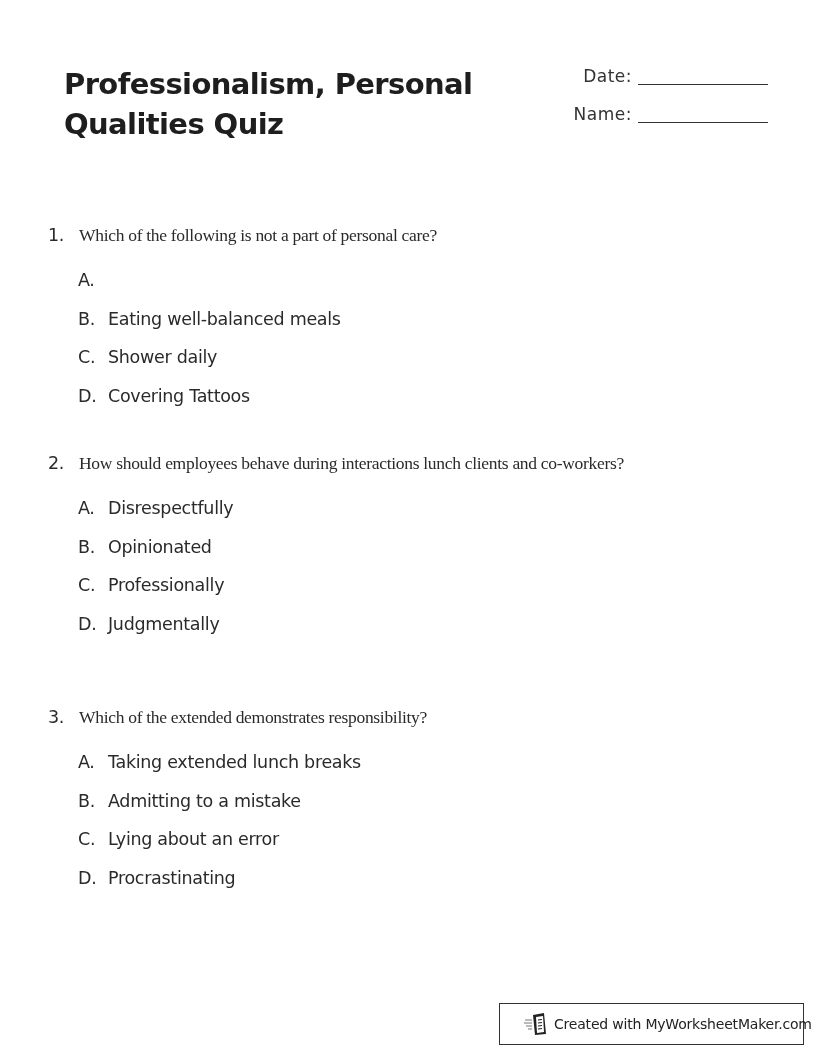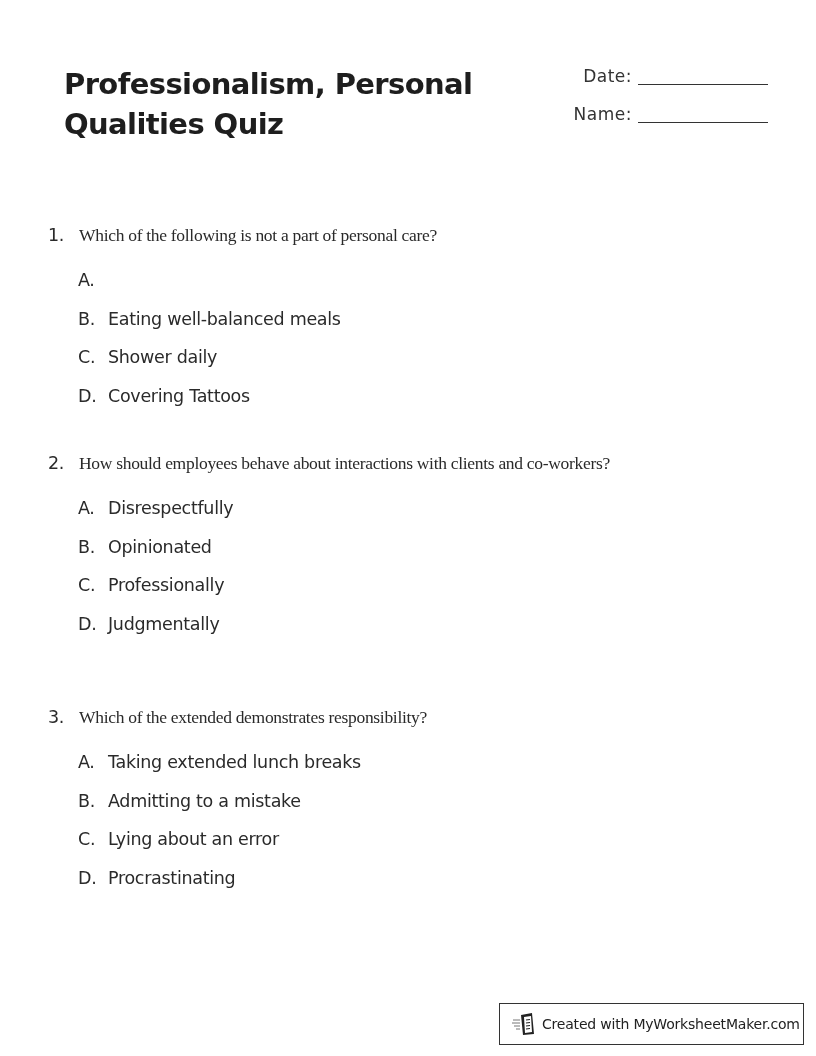--- a/index.html
+++ b/index.html
@@ -96,21 +96,21 @@
     .footer-badge {
       position: absolute;
       left: 499px;
       top: 1003px;
       width: 305px;
       height: 42px;
       border: 1.5px solid #333333;
       box-sizing: border-box;
       display: flex;
       align-items: center;
-      padding-left: 12px;
+      padding-left: 24px;
       background: #ffffff;
     }
     .logo-icon {
       width: 26px;
       height: 24px;
       margin-right: 4px;
       display: inline-block;
     }
     .footer-text {
       font-family: "DejaVu Sans", sans-serif;
@@ -156,21 +156,21 @@
     <div class="option">
       <span class="opt-letter">D.</span>
       <span>Covering Tattoos</span>
     </div>
   </div>
 </div>
 
 <div class="question" style="top:450px;">
   <div class="q-text">
     <span class="q-num">2.</span>
-    <span class="q-body" style="max-width:620px;">How should employees behave about interactions with clients and co-workers?</span>
+    <span class="q-body" style="max-width:620px;">How should employees behave during interactions lunch clients and co-workers?</span>
   </div>
   <div class="options">
     <div class="option">
       <span class="opt-letter">A.</span>
       <span>Disrespectfully</span>
     </div>
     <div class="option">
       <span class="opt-letter">B.</span>
       <span>Opinionated</span>
     </div>

